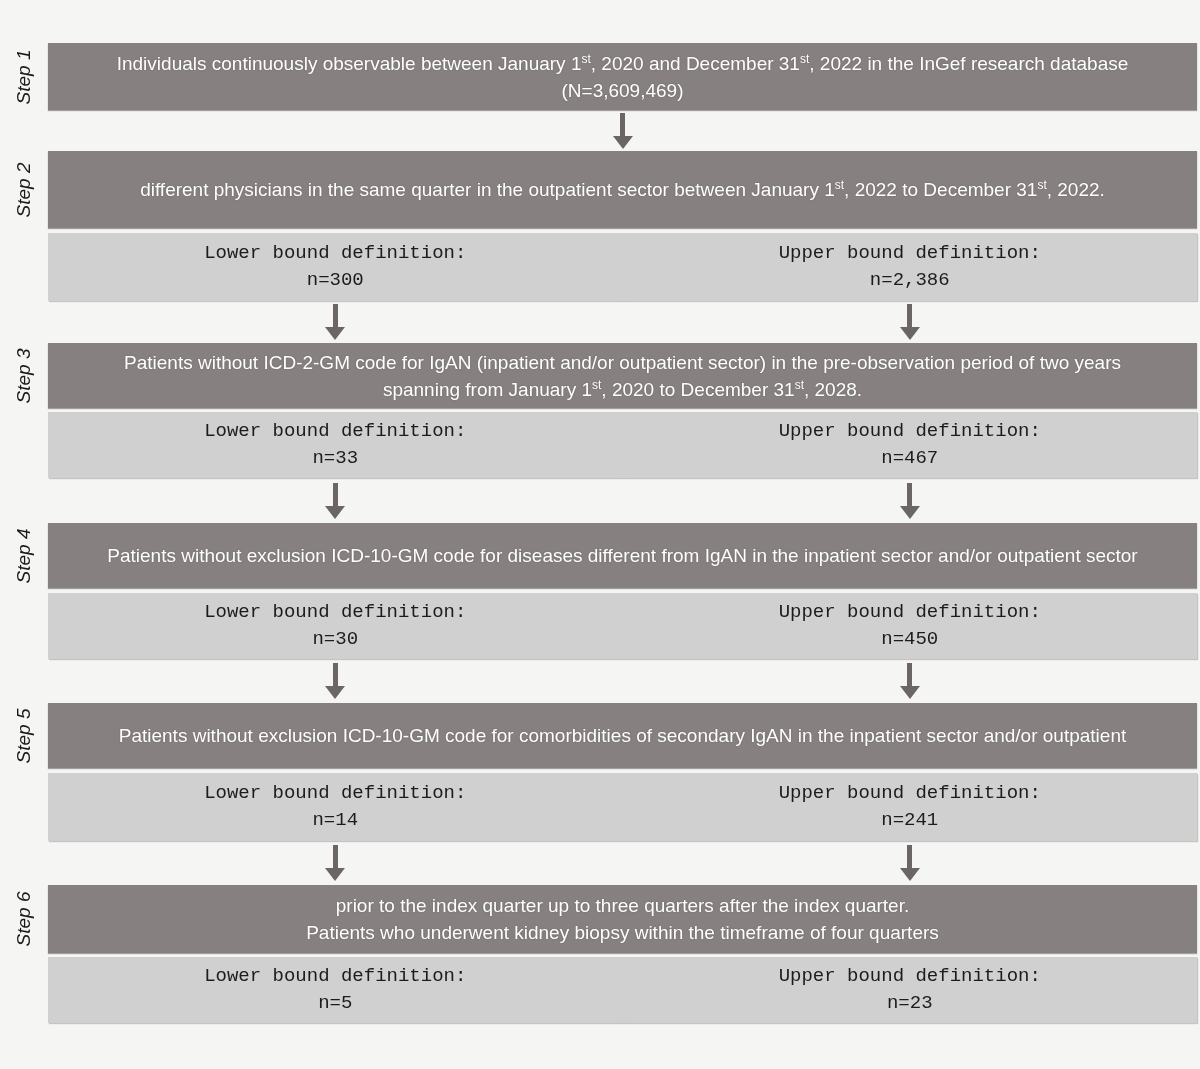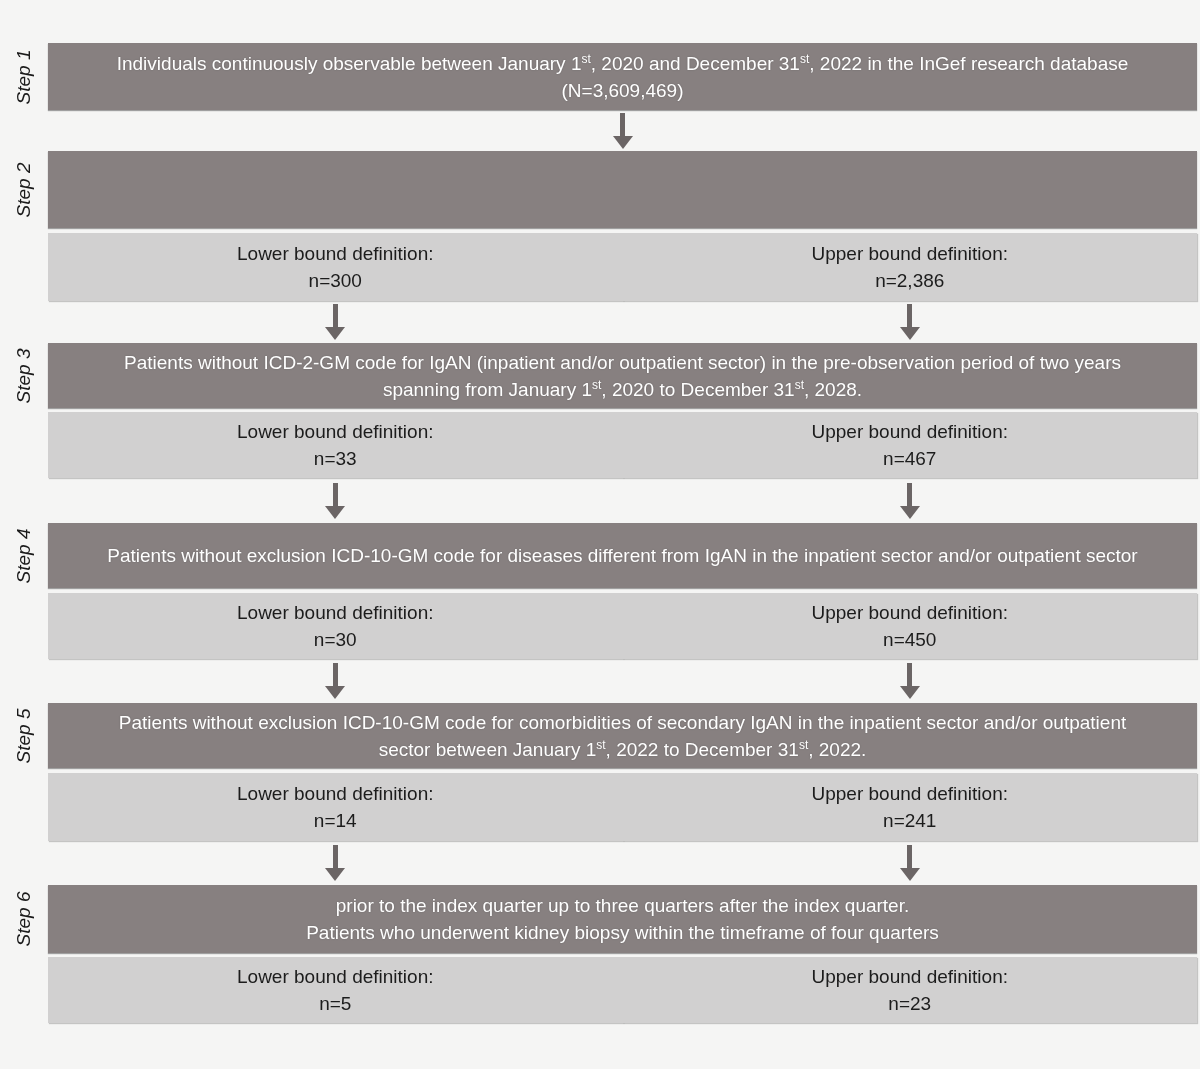--- a/index.html
+++ b/index.html
@@ -54,20 +54,21 @@
     line-height: 27px;
     box-shadow: 0 1px 1px rgba(0,0,0,0.35);
     text-shadow: 0 0 2px rgba(0,0,0,0.2);
     padding: 2px 6px;
   }
   .dark-box sup { font-size: 12px; line-height: 0; }
 
   .sub-row {
     display: flex;
     margin-top: var(--gap, 5px);
+    font-family: Liberation Mono, monospace;
   }
   .light-box {
     box-sizing: border-box;
     flex: 1;
     height: var(--lh, 66px);
     background: var(--light-box, #d1d0d0);
     color: var(--light-text, #1c1c1c);
     display: flex;
     flex-direction: column;
     justify-content: center;
@@ -123,20 +124,21 @@
       <div class="stem"></div>
       <div class="head"></div>
     </div>
   </div>
 
   <div class="step" style="--dh:77px;--lh:68px;--gap:5px">
     <div class="step-label-wrap">
       <span class="step-label">Step 2</span>
     </div>
     <div class="dark-box">
+        <div class="text-line"><span>different physicians in the same quarter in the outpatient sector between January 1</span><sup>st</sup><span>, 2022 to December 31</span><sup>st</sup><span>, 2022.</span></div>
       </div>
     <div class="sub-row">
       <div class="light-box">
         <div>Lower bound definition:</div>
         <div>n=300</div>
       </div>
       <div class="light-box">
         <div>Upper bound definition:</div>
         <div>n=2,386</div>
       </div>
@@ -226,21 +228,20 @@
       </div>
     </div>
   </div>
 
   <div class="step" style="--dh:65px;--lh:68px;--gap:5px">
     <div class="step-label-wrap">
       <span class="step-label">Step 5</span>
     </div>
     <div class="dark-box">
         <div class="text-line"><span>Patients without exclusion ICD-10-GM code for comorbidities of secondary IgAN in the inpatient sector and/or outpatient</span></div>
-        <div class="text-line"><span>sector between January 1</span><sup>st</sup><span>, 2022 to December 31</span><sup>st</sup><span>, 2022.</span></div>
       </div>
     <div class="sub-row">
       <div class="light-box">
         <div>Lower bound definition:</div>
         <div>n=14</div>
       </div>
       <div class="light-box">
         <div>Upper bound definition:</div>
         <div>n=241</div>
       </div>

